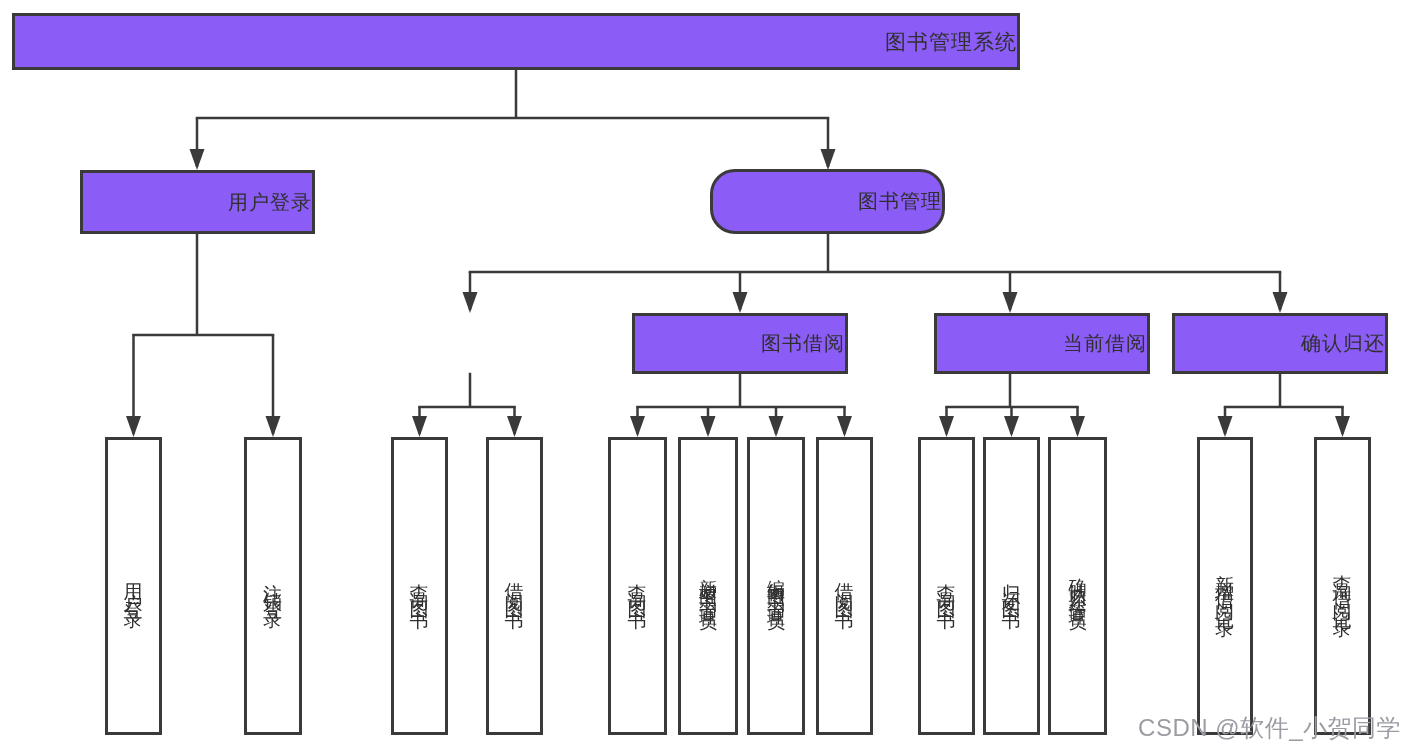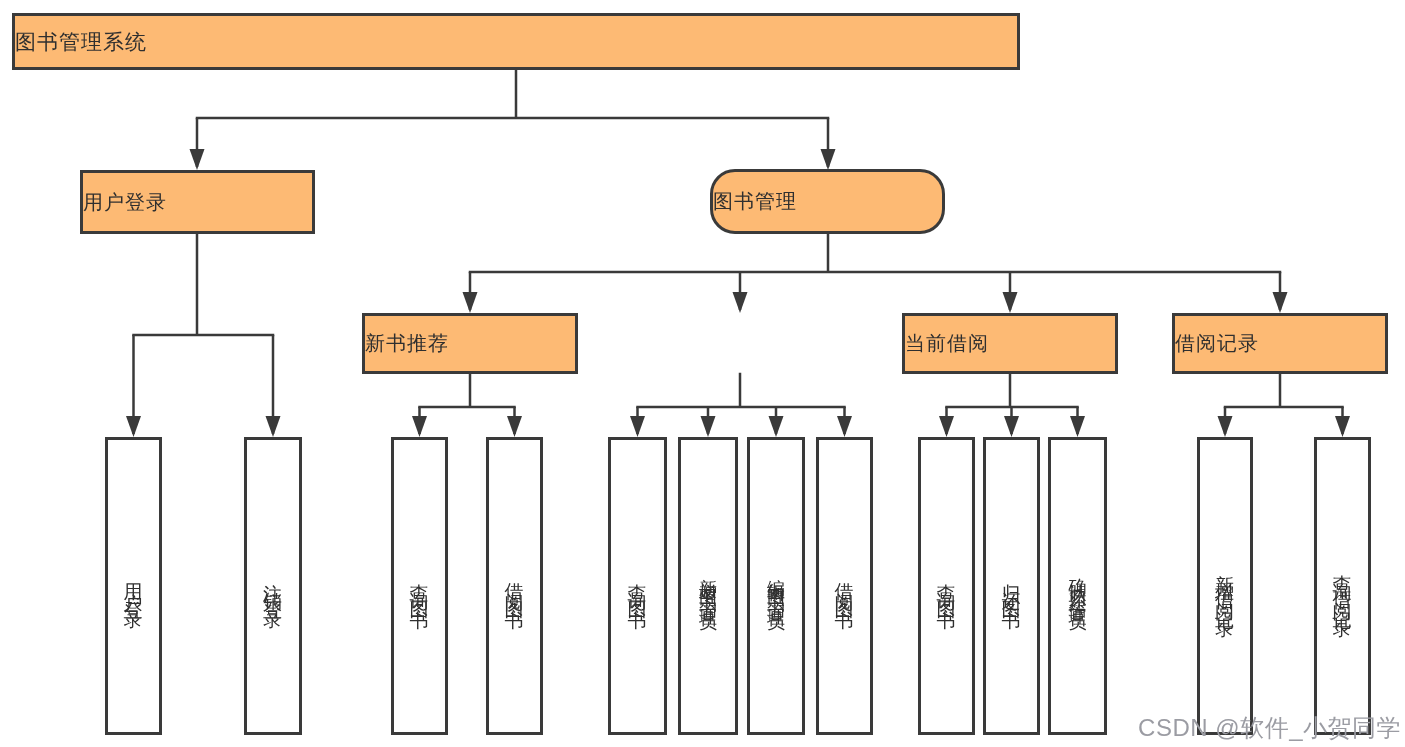--- a/index.html
+++ b/index.html
@@ -13,22 +13,22 @@
     position:relative;
     overflow:hidden;
     font-family:"Liberation Sans","DejaVu Sans",sans-serif;
   }
   #stage{position:absolute;inset:0;width:1405px;height:747px;}
   #connectors{position:absolute;left:0;top:0;z-index:0;}
   .hbox{
     position:absolute;
     box-sizing:border-box;
     border:3px solid var(--line);
-    background:#fdba74;
-    display:flex;align-items:center;justify-content:flex-start;
+    background:#8b5cf6;
+    display:flex;align-items:center;justify-content:flex-end;
     font-size:20px;color:var(--text);
     letter-spacing:1px;
     z-index:1;
   }
   .hbox.root{font-size:21px;}
   .leaf{
     position:absolute;
     top:437px;height:298px;
     box-sizing:border-box;
     border:3px solid var(--line);
@@ -112,28 +112,28 @@
     <span>图书管理系统</span>
   </div>
 
   <div class="hbox" style="left:80px;top:170px;width:235px;height:64px;">
     <span>用户登录</span>
   </div>
   <div class="hbox" style="left:710px;top:169px;width:235px;height:65px;border-radius:25px;">
     <span>图书管理</span>
   </div>
 
-  <div class="hbox" style="left:362px;top:313px;width:216px;height:61px;">
-    <span>新书推荐</span>
+  <div class="hbox" style="left:632px;top:313px;width:216px;height:61px;">
+    <span>图书借阅</span>
   </div>
-  <div class="hbox" style="left:902px;top:313px;width:216px;height:61px;">
+  <div class="hbox" style="left:934px;top:313px;width:216px;height:61px;">
     <span>当前借阅</span>
   </div>
   <div class="hbox" style="left:1172px;top:313px;width:216px;height:61px;">
-    <span>借阅记录</span>
+    <span>确认归还</span>
   </div>
 
   <div class="leaf" style="left:105px;width:57px;">
     <span>用户登录</span>
   </div>
   <div class="leaf" style="left:244px;width:58px;">
     <span>注销登录</span>
   </div>
   <div class="leaf" style="left:391px;width:57px;">
     <span>查询图书</span>

